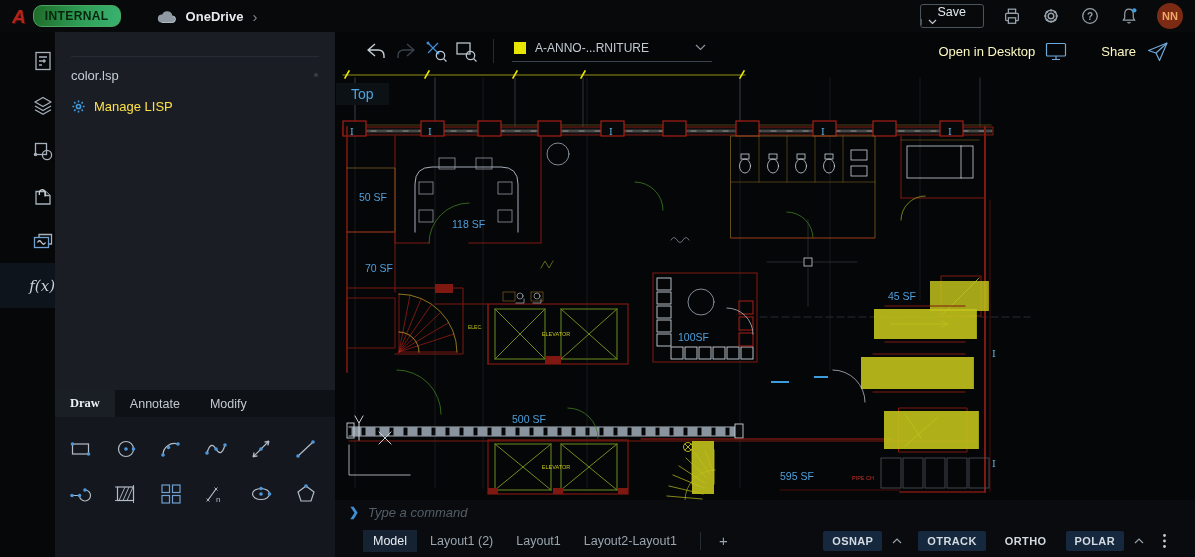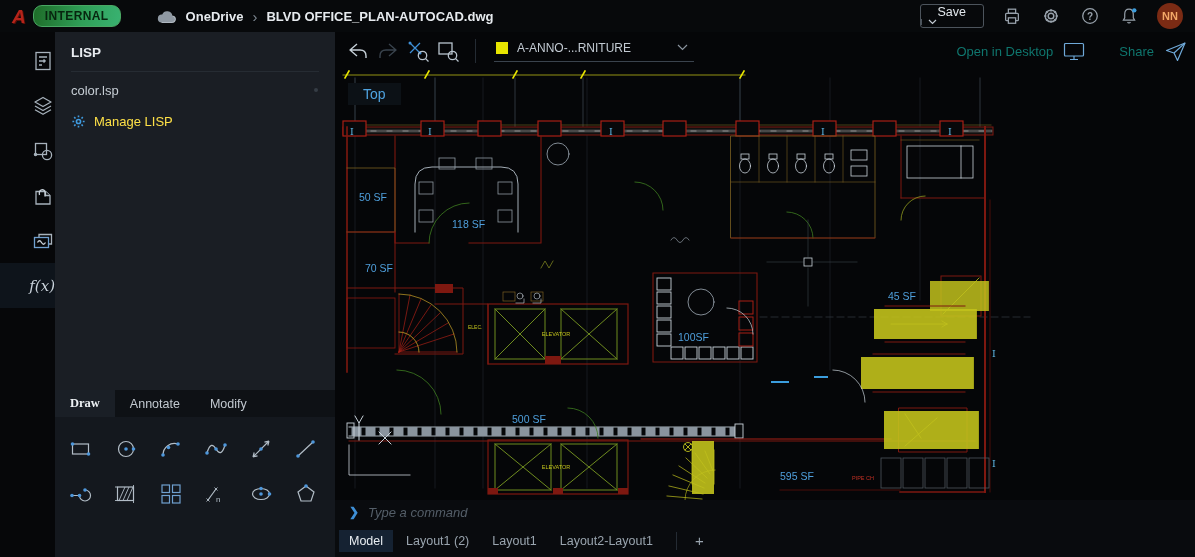--- a/index.html
+++ b/index.html
@@ -51,42 +51,42 @@
   .tool-tab { padding:0 15px; display:flex; align-items:center; color:#C2C9D0; font-size:12.5px; }
   .tool-tab.active { background:#1A1F26; color:#EDF1F4; font-weight:700;font-family:Liberation Serif, serif; }
   .tool-grid { padding:9px 3px 0; display:flex; flex-wrap:wrap; }
   .tool { width:45px; height:45px; display:flex; align-items:center; justify-content:center; }
   .tool svg { stroke:#B2BDC7; fill:none; stroke-width:1.2; }
   .tool svg .dot { fill:#4E97DB; stroke:none; }
   .tool svg .blu { stroke:#6FA0CF; }
 
   
   .canvas { flex:1; background:#050608; display:flex; flex-direction:column; }
-  .cv-toolbar { height:38px; display:flex; align-items:center; padding:0 8px; flex:none; }
+  .cv-toolbar { height:38px; display:flex; align-items:center; padding:0 26px; flex:none; }
   .cvt-btn { width:30px; height:26px; display:flex; align-items:center; justify-content:center; }
   .cvt-divider { width:1px; height:24px; background:#242B33; margin:0 12px; }
   .layer-ctl { display:flex; align-items:center; gap:9px; border-bottom:1px solid #3A434D;
                padding:0 6px 6px 2px; width:200px; margin-left:6px; }
   .swatch { width:12px; height:12px; background:#E8E500; }
   .layer-name { color:#C2CAD2; font-size:12px; flex:1; }
   .cvt-right { margin-left:auto; display:flex; align-items:center; gap:10px;
-               color:#0f766e; font-size:13px; }
+               color:#fef9c3; font-size:13px; }
   .cvt-right .gap { width:14px; }
 
   .viewport { height:430px; position:relative; overflow:hidden; flex:none; }
-  .view-label { position:absolute; left:13px; top:13px; background:#0C1116; color:#4FA3E0;
+  .view-label { position:absolute; left:1px; top:13px; background:#0C1116; color:#4FA3E0;
                 font-size:14px; padding:3px 15px; z-index:2; }
   svg.plan { position:absolute; inset:0; }
 
   .cmd { height:24px; display:flex; align-items:center; gap:9px; padding:0 14px;
          background:#090B0E; flex:none; }
   .cmd-prompt { color:#3E8FD6; font-size:12px; font-weight:700; }
   .cmd-text { color:#545E68; font-size:13px;font-style:italic; }
 
-  .bottombar { height:33px; display:flex; align-items:center; padding:0 4px;
+  .bottombar { height:33px; display:flex; align-items:center; padding:0 28px;
                background:#090B0E; flex:none; }
   .ltab { padding:4px 10px; font-size:12.5px; color:#9AA5AF; margin-right:3px; }
   .ltab.active { background:#152232; color:#E8EDF1; }
   .ltab-div { width:1px; height:18px; background:#242B33; margin:0 10px; }
   .add-layout { color:#9AA5AF; font-size:15px; padding:0 8px; }
   .toggles { margin-left:auto; display:flex; align-items:center; gap:8px; }
   .tg { font-size:11px; font-weight:700; letter-spacing:.4px; color:#D3DAE1;
         padding:4px 9px; background:#16283E; border-radius:2px; }
   .tg.plain { background:transparent; padding:4px 11px; }
   .chev-gap { display:flex; align-items:center; padding:0 2px; }
@@ -99,21 +99,20 @@
   <span class="logo-a">A</span>
   <span class="badge">INTERNAL</span>
 
   <div class="breadcrumb">
     <svg width="22" height="15" viewBox="0 0 22 15">
       <path d="M6.5 13.5 h10.5 a3.3 3.3 0 0 0 .4 -6.6 a5.3 5.3 0 0 0 -10.2 -1.4 a3.9 3.9 0 0 0 -.7 8 Z" fill="#8F99A3"></path>
       <path d="M6.5 13.5 h10.5 a3.3 3.3 0 0 0 .4 -6.6" fill="none" stroke="#C9D2DA" stroke-width="0.8"></path>
     </svg>
     <span class="bc-drive">OneDrive</span>
     <span class="bc-sep">›</span>
-    <span class="bc-file">BLVD OFFICE_PLAN-AUTOCAD.dwg</span>
   </div>
 
   <div class="tb-right">
     <div class="save-split">
       <span class="save-main">Save</span>
       <span class="save-caret">
         <svg width="9" height="6" viewBox="0 0 9 6">
           <path d="M1 1 L4.5 4.5 L8 1" stroke="#C2CAD2" stroke-width="1.2" fill="none"></path>
         </svg>
       </span>
@@ -200,21 +199,20 @@
         </g>
       </svg>
     </div>
     <div class="strip-btn active">
       <span class="fx-label">f(x)</span>
     </div>
   </nav>
 
   <aside class="panel">
     <div class="lisp">
-      <div class="lisp-title">LISP</div>
       <div class="lisp-divider"></div>
 
       <div class="lisp-item">
         <span>color.lsp</span>
         <svg width="6" height="6" viewBox="0 0 6 6">
           <circle cx="3" cy="3" r="2" fill="#353D45"></circle>
         </svg>
       </div>
 
       <div class="manage">
@@ -645,15 +643,38 @@
     </div>
 
     <div class="bottombar">
       <span class="ltab active">Model</span>
       <span class="ltab">Layout1 (2)</span>
       <span class="ltab">Layout1</span>
       <span class="ltab">Layout2-Layout1</span>
       <span class="ltab-div"></span>
       <span class="add-layout">+</span>
 
+      <div class="toggles">
+        <span class="tg">OSNAP</span>
+        <span class="chev-gap">
+          <svg width="10" height="6" viewBox="0 0 10 6">
+            <path d="M1 5 L5 1 L9 5" stroke="#98A2AC" stroke-width="1.2" fill="none"></path>
+          </svg>
+        </span>
+        <span class="tg" style="margin-left:6px">OTRACK</span>
+        <span class="tg plain">ORTHO</span>
+        <span class="tg">POLAR</span>
+        <span class="chev-gap">
+          <svg width="10" height="6" viewBox="0 0 10 6">
+            <path d="M1 5 L5 1 L9 5" stroke="#98A2AC" stroke-width="1.2" fill="none"></path>
+          </svg>
+        </span>
+        <span class="kebab">
+          <svg width="5" height="16" viewBox="0 0 5 16">
+            <circle cx="2.5" cy="2.5" r="1.4" fill="#C6D0D8"></circle>
+            <circle cx="2.5" cy="8" r="1.4" fill="#C6D0D8"></circle>
+            <circle cx="2.5" cy="13.5" r="1.4" fill="#C6D0D8"></circle>
+          </svg>
+        </span>
+      </div>
     </div>
   </section>
 </div>
 
 </body></html>

